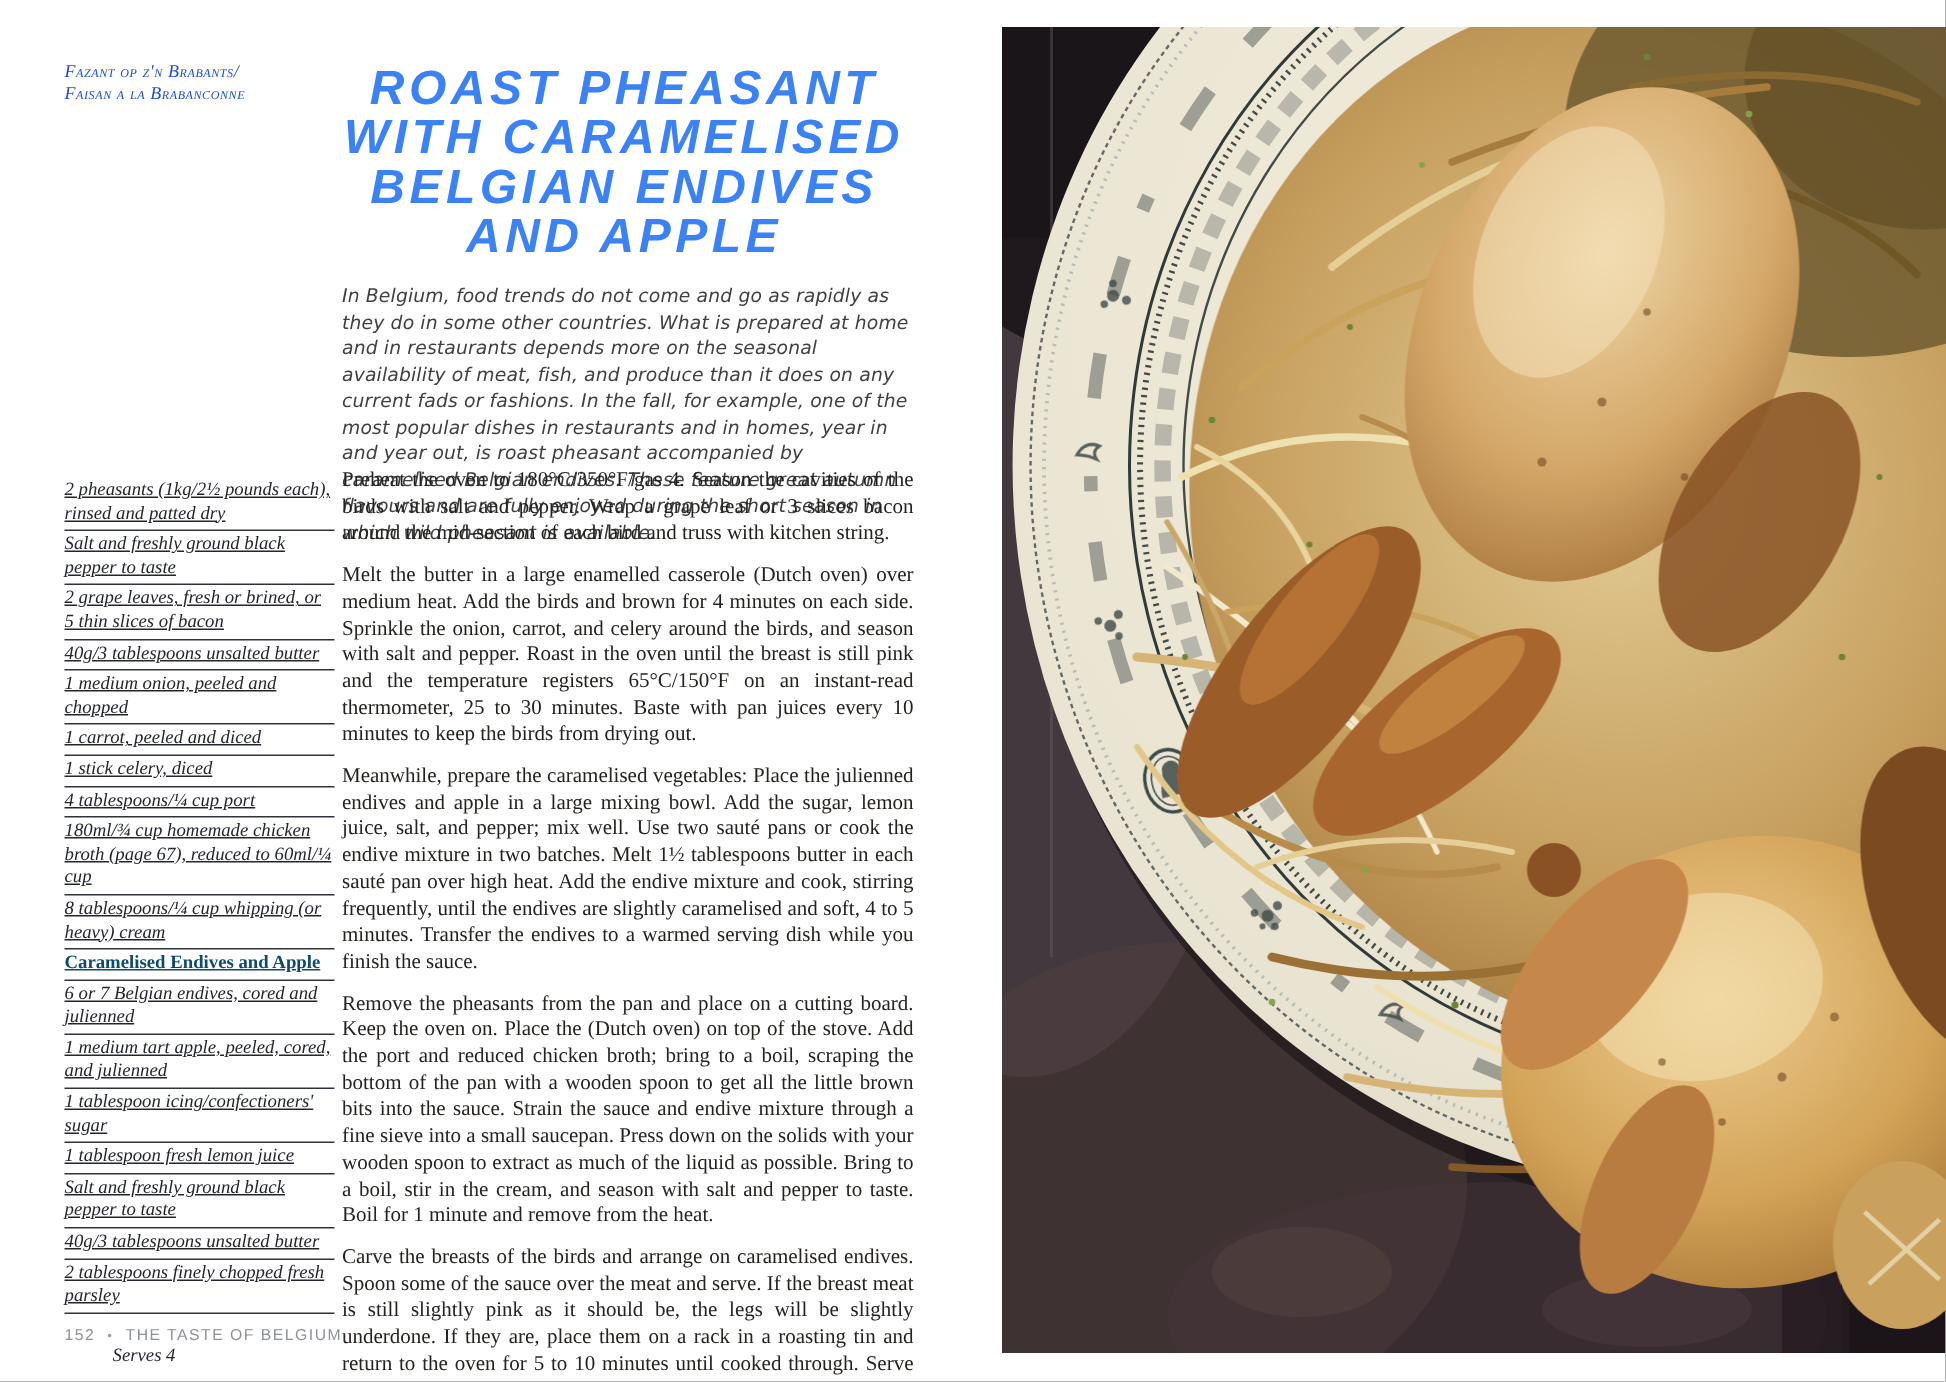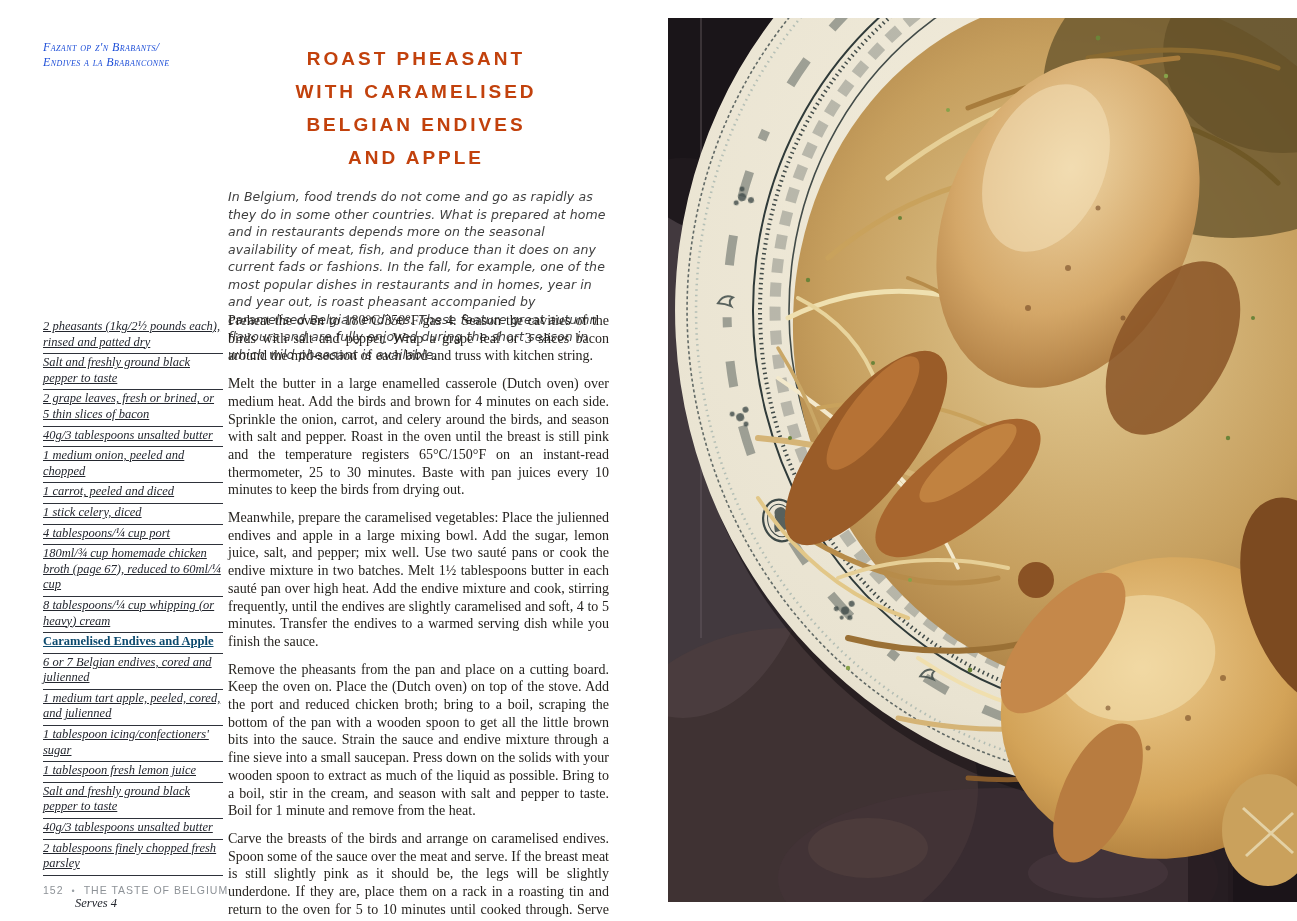--- a/index.html
+++ b/index.html
@@ -10,21 +10,21 @@
   
   .orig-names{
     position:absolute;left:43px;top:40px;width:195px;
     font-style:italic;font-variant:small-caps;
     font-size:12px;line-height:15px;color:#1d4ed8;letter-spacing:.4px;
   }
   
   .title{
     position:absolute;left:212px;top:42px;width:408px;text-align:center;
     font-family:"Liberation Sans",sans-serif;font-weight:bold;
-    font-size:19px;line-height:33px;letter-spacing:3px;color:#c2410c;
+    font-size:32px;line-height:33px;letter-spacing:3px;color:#3b82f6;font-style:italic;
   }
   
   .intro{
     position:absolute;left:228px;top:188px;width:384px;
     font-family:"DejaVu Sans",sans-serif;font-style:italic;
     font-size:12.5px;line-height:17.5px;color:#404040;letter-spacing:.1px;
   }
   
   .ingredients{
     position:absolute;left:43px;top:318px;width:180px;
@@ -54,21 +54,21 @@
   }
   .photo svg{display:block;width:629px;height:884px;}
 </style>
 </head>
 <body>
 
 <div class="page">
 
   <div class="orig-names">
     <div>Fazant op z'n Brabants/</div>
-    <div>Endives a la Brabanconne</div>
+    <div>Faisan a la Brabanconne</div>
   </div>
 
   <div class="title">
     <div>ROAST PHEASANT</div>
     <div>WITH CARAMELISED</div>
     <div>BELGIAN ENDIVES</div>
     <div>AND APPLE</div>
   </div>
 
   <div class="intro">In Belgium, food trends do not come and go as rapidly as they do in some other countries. What is prepared at home and in restaurants depends more on the seasonal availability of meat, fish, and produce than it does on any current fads or fashions. In the fall, for example, one of the most popular dishes in restaurants and in homes, year in and year out, is roast pheasant accompanied by caramelised Belgian endives. These feature great autumn flavours and are fully enjoyed during the short season in which wild pheasant is available.</div>

